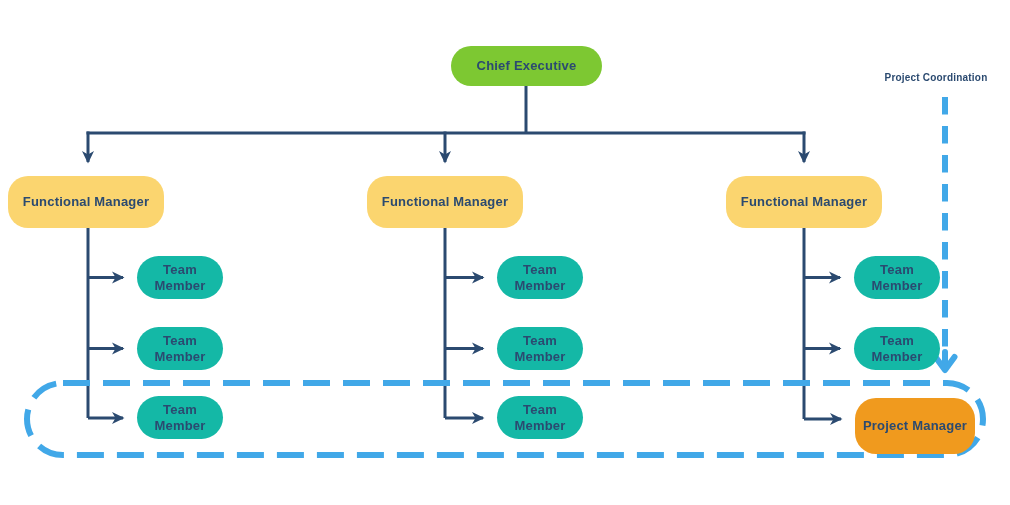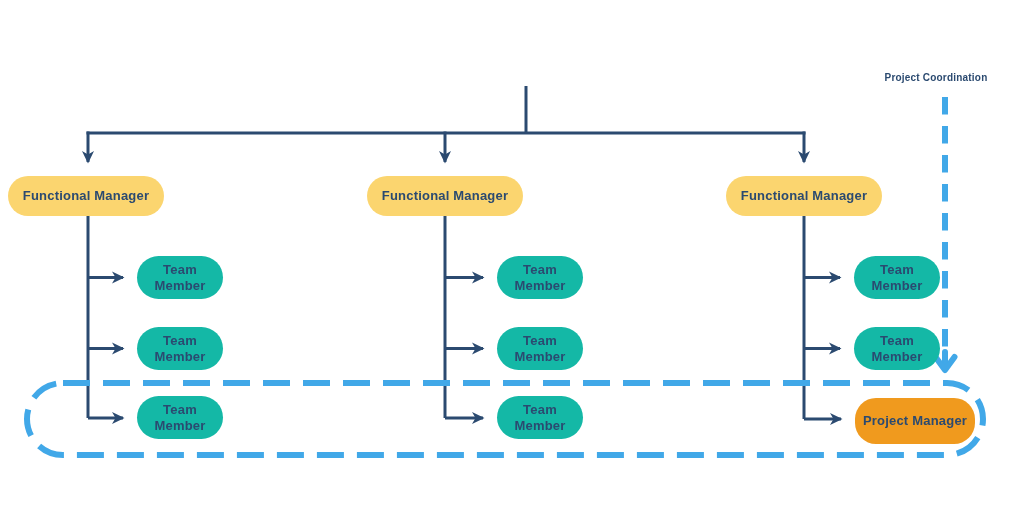--- a/index.html
+++ b/index.html
@@ -26,38 +26,38 @@
     color: #2B4A70;
     font-size: 13px;
     line-height: 16px;
     letter-spacing: 0.2px;
   }
   .pill.ce {
     left: 451px; top: 46px; width: 151px; height: 40px;
     background: #7DC832; border-radius: 20px;
   }
   .pill.fm {
-    top: 176px; width: 156px; height: 40px;
+    top: 176px; width: 156px; height: 52px;
     background: #FBD56F; border-radius: 20px;
   }
   .fm1 { left: 8px; }
   .fm2 { left: 367px; }
   .fm3 { left: 726px; }
   .pill.tm {
     width: 86px; height: 43px;
     background: #14b8a6; border-radius: 22px;
   }
   .tcol1 { left: 137px; }
   .tcol2 { left: 497px; }
   .tcol3 { left: 854px; }
   .trow1 { top: 256px; }
   .trow2 { top: 327px; }
   .trow3 { top: 396px; }
   .pill.pm {
-    left: 855px; top: 398px; width: 120px; height: 46px;
+    left: 855px; top: 398px; width: 120px; height: 56px;
     background: #F09A1E; border-radius: 21px;
   }
   .coord-label {
     position: absolute;
     left: 866px; top: 72px; width: 140px;
     text-align: center;
     font-weight: bold;
     font-size: 10px;
     color: #2B4A70;
     letter-spacing: 0.2px;
@@ -102,20 +102,21 @@
     </g>
 
     <g stroke="#41A8E8" fill="none">
       <rect x="27" y="383" width="956" height="72" rx="36" ry="36" stroke-width="6" stroke-dasharray="27 13"></rect>
       <path d="M945,97 V348" stroke-width="6" stroke-dasharray="17.5 11.5"></path>
       <path d="M945,352 V367" stroke-width="6" stroke-linecap="round"></path>
       <path d="M935.5,357 L945,370 L954.5,357" stroke-width="6" stroke-linecap="round" stroke-linejoin="round"></path>
     </g>
   </svg>
 
+  <div class="pill ce">Chief Executive</div>
 
   <div class="pill fm fm1">Functional Manager</div>
   <div class="pill fm fm2">Functional Manager</div>
   <div class="pill fm fm3">Functional Manager</div>
 
   <div class="pill tm tcol1 trow1">Team Member</div>
   <div class="pill tm tcol1 trow2">Team Member</div>
   <div class="pill tm tcol1 trow3">Team Member</div>
 
   <div class="pill tm tcol2 trow1">Team Member</div>

